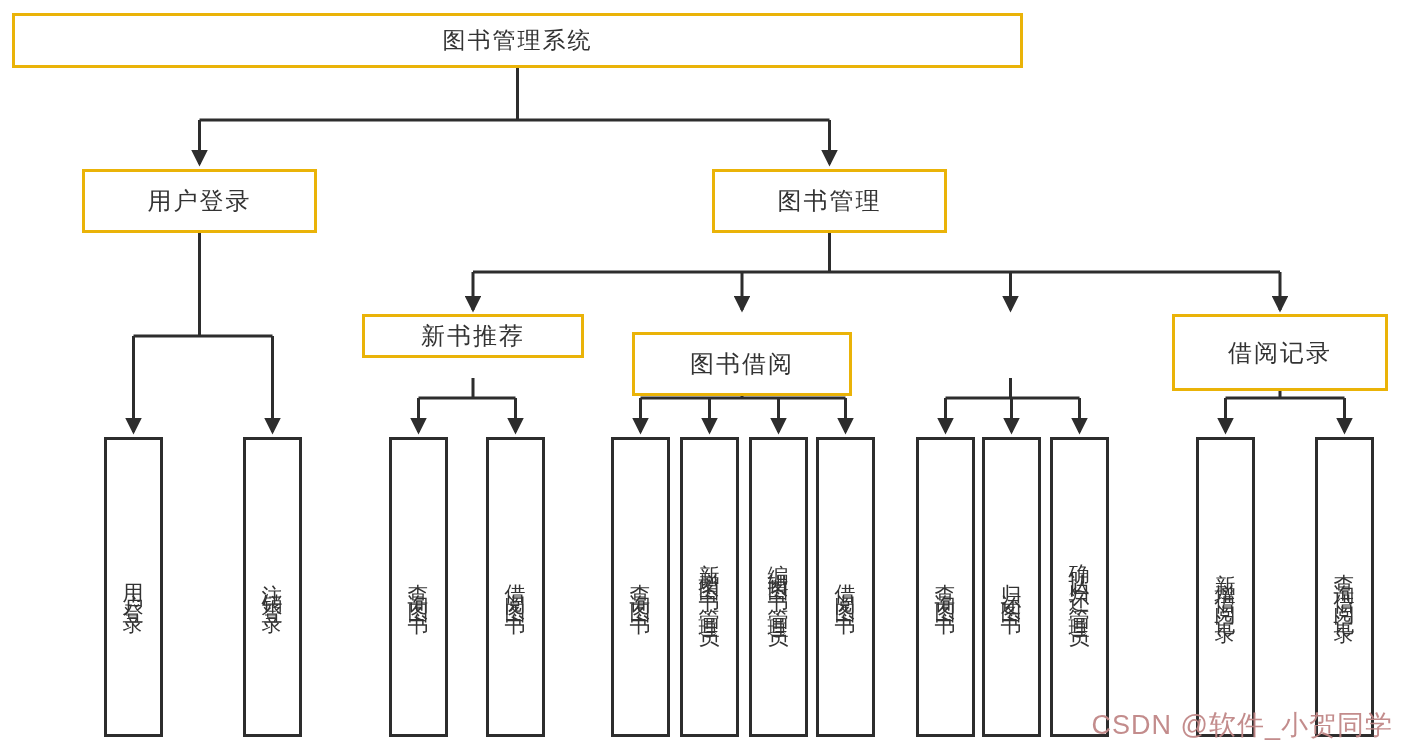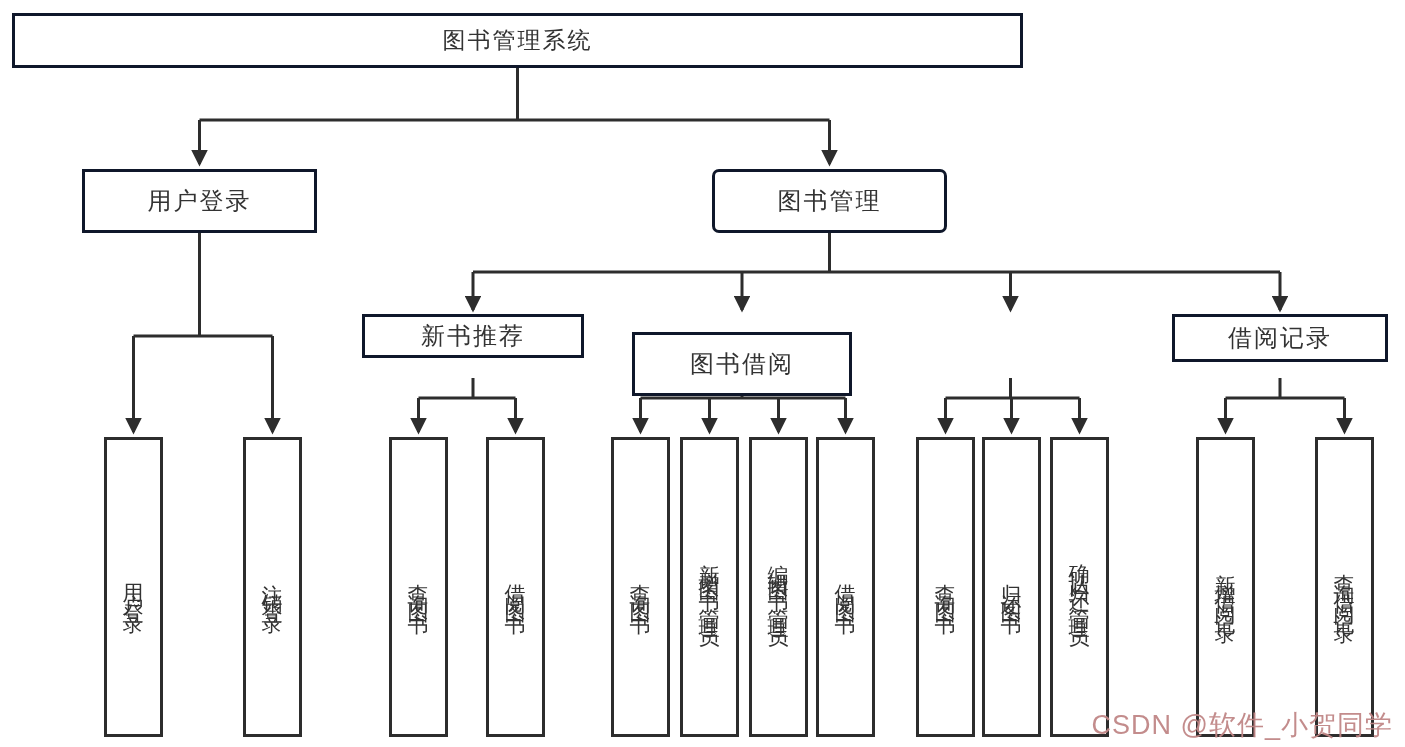--- a/index.html
+++ b/index.html
@@ -7,21 +7,21 @@
     position:relative;
     width:1405px;height:747px;
     background:#ffffff;
     font-family:"Liberation Sans","DejaVu Sans",sans-serif;
     overflow:hidden;
   }
   #connectors{position:absolute;left:0;top:0;width:1405px;height:747px;}
   .node{
     position:absolute;
     box-sizing:border-box;
-    border:3px solid #0f172a;
+    border:3px solid #eab308;
     background:#ffffff;
     display:flex;align-items:center;justify-content:center;
     color:#333333;
     font-size:24px;
     letter-spacing:2px;
     white-space:nowrap;
   }
   .node.root{font-size:23px;}
   .leaf{
     position:absolute;
@@ -93,25 +93,25 @@
 
       <path d="M1280,378 V398 M1225.5,398 H1344.5"></path>
       <path d="M1225.5,398 V432" marker-end="url(#arrow)"></path>
       <path d="M1344.5,398 V432" marker-end="url(#arrow)"></path>
     </g>
   </svg>
 
   <div class="node root" style="left:12px;top:13px;width:1011px;height:55px;">图书管理系统</div>
 
   <div class="node" style="left:82px;top:169px;width:235px;height:64px;">用户登录</div>
-  <div class="node" style="left:712px;top:169px;width:235px;height:64px;border-radius:7px;">图书管理</div>
+  <div class="node" style="left:712px;top:169px;width:235px;height:64px;">图书管理</div>
 
   <div class="node" style="left:362px;top:314px;width:222px;height:44px;">新书推荐</div>
   <div class="node" style="left:632px;top:332px;width:220px;height:64px;">图书借阅</div>
-  <div class="node" style="left:1172px;top:314px;width:216px;height:48px;">借阅记录</div>
+  <div class="node" style="left:1172px;top:314px;width:216px;height:77px;">借阅记录</div>
 
   <div class="leaf" style="left:104px;">
     <span>用户登录</span>
     </div>
   <div class="leaf" style="left:243px;">
     <span>注销登录</span>
     </div>
 
   <div class="leaf" style="left:389px;">
     <span>查询图书</span>

